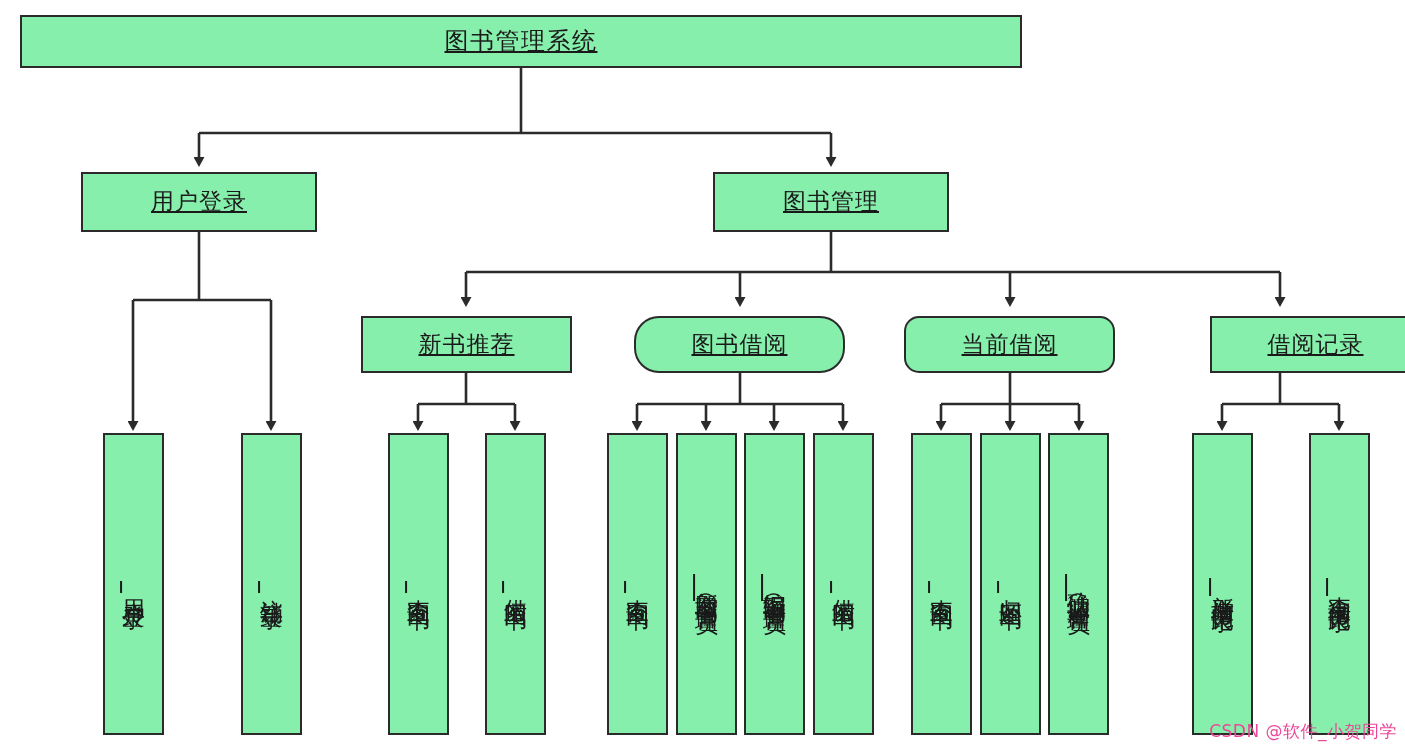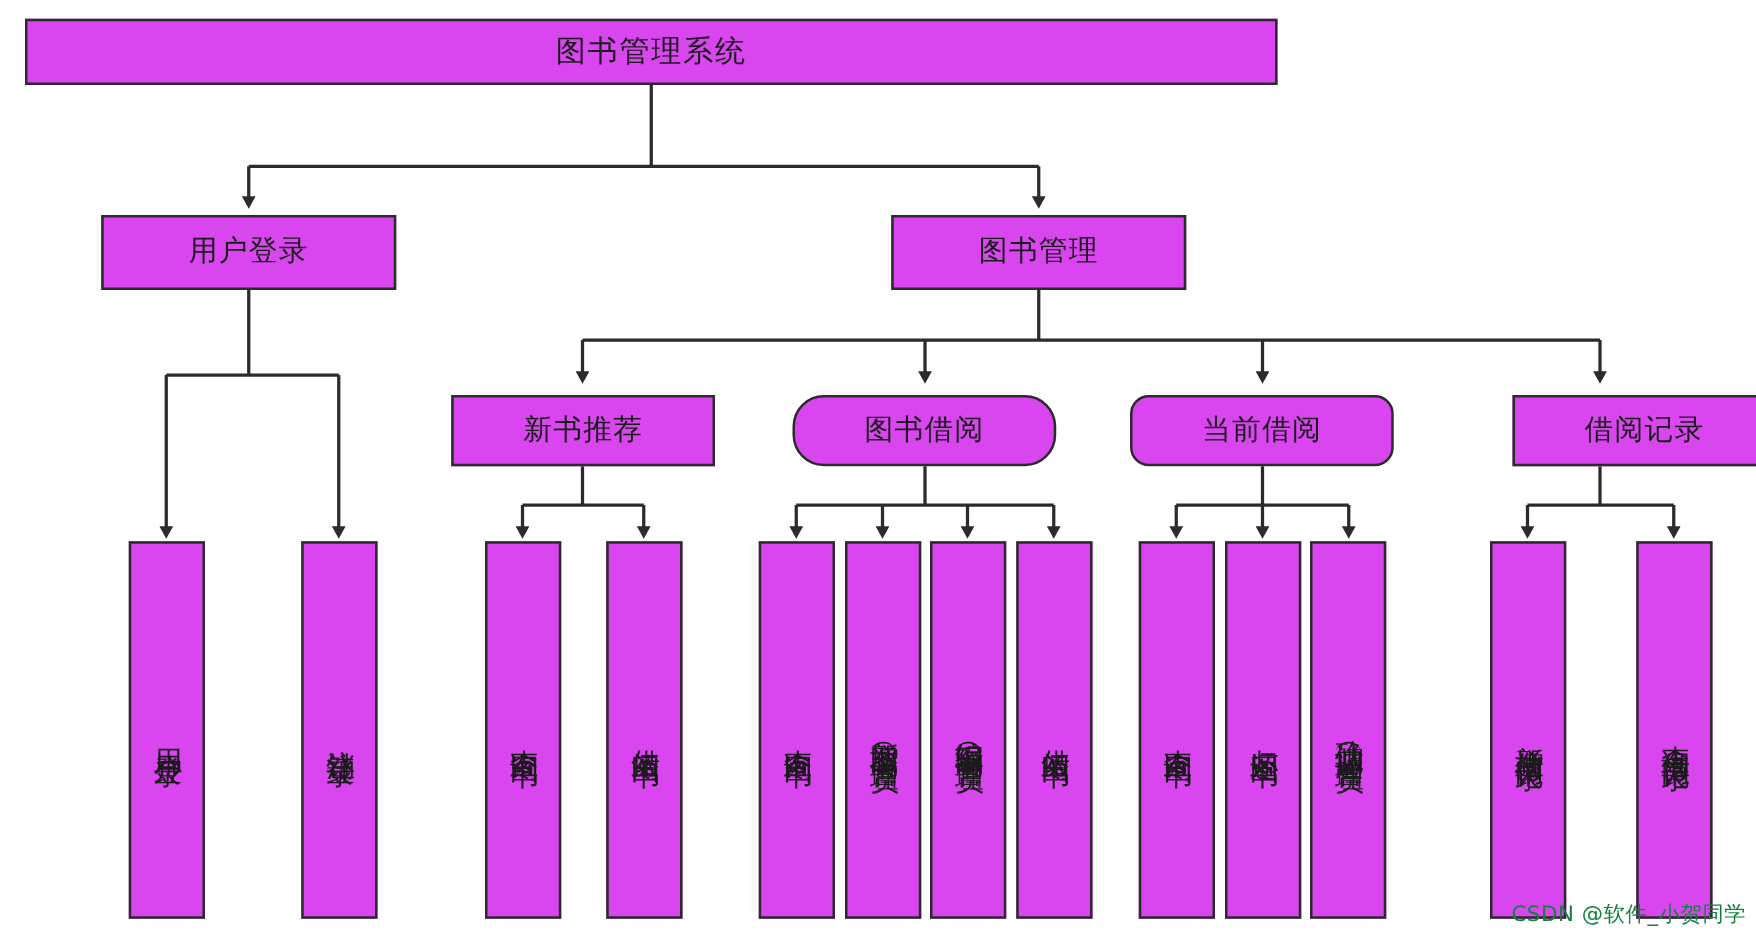--- a/index.html
+++ b/index.html
@@ -22,28 +22,29 @@
     position: absolute;
     left: 0;
     top: 0;
     width: 1405px;
     height: 747px;
     pointer-events: none;
   }
   .node {
     position: absolute;
     box-sizing: border-box;
-    background: #d946ef;
+    background: #86efac;
     border: 2.5px solid #2b2b2b;
     display: flex;
     align-items: center;
     justify-content: center;
     text-align: center;
     color: #1a1a1a;
     z-index: 3;
+    text-decoration: underline;
   }
   .node .lbl {
     display: block;
     line-height: 1.12;
   }
   
   .node.h .lbl {
     font-size: 23px;
     letter-spacing: 1px;
   }
@@ -67,21 +68,21 @@
     max-height: 266px;
   }
   .node.v.tall .lbl {
     max-height: 278px;
   }
   #watermark {
     position: absolute;
     right: 8px;
     bottom: 4px;
     font-size: 17px;
-    color: #15803d;
+    color: #ec4899;
     letter-spacing: 0.5px;
     z-index: 6;
     white-space: nowrap;
     font-family: "DejaVu Sans", "Liberation Sans", sans-serif;
   }
 </style>
 </head>
 <body>
 
 <div id="canvas">

